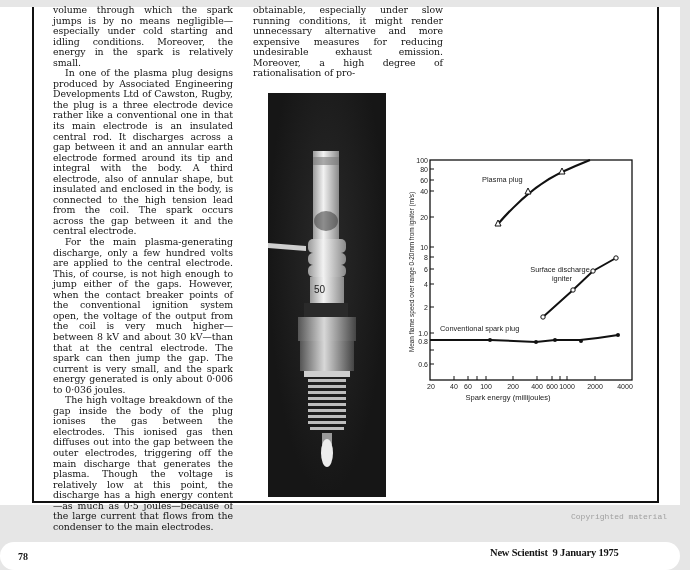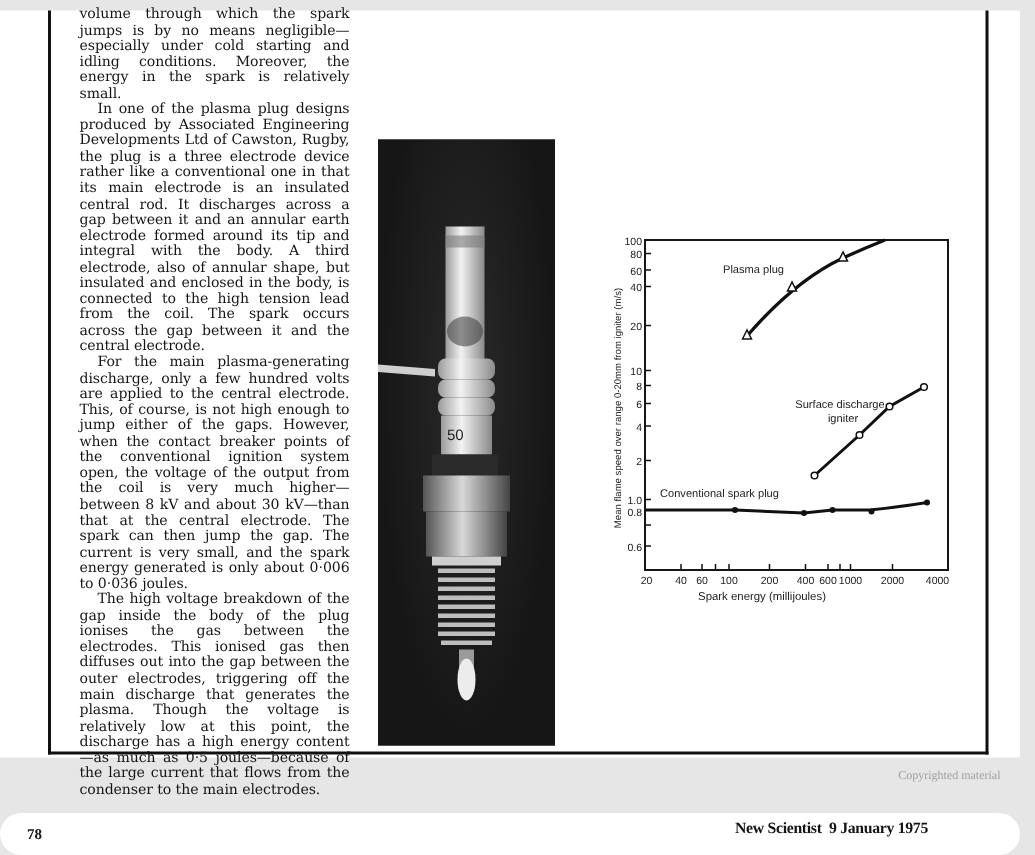--- a/index.html
+++ b/index.html
@@ -6,42 +6,45 @@
   body { width:690px; height:570px; background:#e6e6e6; position:relative; overflow:hidden; font-family:"DejaVu Serif", serif; color:#141414; }
   .page1 { position:absolute; left:0; top:7px; width:680px; height:498px; background:#ffffff; }
   .page2 { position:absolute; left:0; top:542px; width:680px; height:28px; background:#ffffff;border-radius:14px; }
   .box { position:absolute; left:32px; top:0px; width:623px; height:494px; border-left:2px solid #111; border-right:2px solid #111; border-bottom:2px solid #111; }
   .col { position:absolute; font-size:9.4px; line-height:10.55px; text-align:justify; letter-spacing:-0.05px; }
   .col p { margin:0; }
   .col p.ind { text-indent:12px; }
   .col1 { left:53px; top:-2px; width:180px; }
   .col2 { left:253px; top:-2px; width:190px; }
   .col3 { left:454px; top:-2px; width:178px; }
-  .photo { position:absolute; left:252px; top:86px; width:118px; height:404px; background:#1a1a1a; overflow:hidden;
+  .photo { position:absolute; left:268px; top:86px; width:118px; height:404px; background:#1a1a1a; overflow:hidden;
     background-image: radial-gradient(ellipse at 50% 40%, #2a2a2a 0%, #161616 70%); }
   .graph { position:absolute; left:400px; top:145px; width:245px; height:260px; }
   .caption { position:absolute; left:455px; top:421px; width:176px; font-style:italic; font-size:9.2px; line-height:10.6px; }
-  .copyright { position:absolute; right:13px; top:505px; font-family:Liberation Serif, serif; font-size:8px; color:#a0a0a0; }
+  .copyright { position:absolute; right:13px; top:505px; font-family:Liberation Mono, monospace; font-size:8px; color:#a0a0a0; }
   .footer-page { position:absolute; left:18px; top:9px; font-size:10px; font-weight:bold; font-family:"Liberation Serif", serif; }
   .footer-mag { position:absolute; left:490px; top:5px; font-size:10.5px; font-weight:bold; font-family:"Liberation Serif", serif; letter-spacing:-0.2px; }
   svg text { font-family:"Liberation Sans", sans-serif; }
 </style>
 </head>
 <body>
 
 <div class="page1">
   <div class="box"></div>
 
   <div class="col col1">
     <p>volume through which the spark jumps is by no means negligible—especially under cold starting and idling conditions. Moreover, the energy in the spark is relatively small.</p>
     <p class="ind">In one of the plasma plug designs produced by Associated Engineering Developments Ltd of Cawston, Rugby, the plug is a three electrode device rather like a conventional one in that its main electrode is an insulated central rod. It discharges across a gap between it and an annular earth electrode formed around its tip and integral with the body. A third electrode, also of annular shape, but insulated and enclosed in the body, is connected to the high tension lead from the coil. The spark occurs across the gap between it and the central electrode.</p>
     <p class="ind">For the main plasma-generating discharge, only a few hundred volts are applied to the central electrode. This, of course, is not high enough to jump either of the gaps. However, when the contact breaker points of the conventional ignition system open, the voltage of the output from the coil is very much higher—between 8 kV and about 30 kV—than that at the central electrode. The spark can then jump the gap. The current is very small, and the spark energy generated is only about 0·006 to 0·036 joules.</p>
     <p class="ind">The high voltage breakdown of the gap inside the body of the plug ionises the gas between the electrodes. This ionised gas then diffuses out into the gap between the outer electrodes, triggering off the main discharge that generates the plasma. Though the voltage is relatively low at this point, the discharge has a high energy content—as much as 0·5 joules—because of the large current that flows from the condenser to the main electrodes.</p>
   </div>
 
+  <div class="col col2">
+    <p>obtainable, especially under slow running conditions, it might render unnecessary alternative and more expensive measures for reducing undesirable exhaust emission. Moreover, a high degree of rationalisation of pro-</p>
+  </div>
 
 
   <div class="photo">
     <svg width="118" height="404" viewBox="0 0 118 404">
       <defs>
         <linearGradient id="ins" x1="0" x2="1">
           <stop offset="0" stop-color="#9a9a9a"></stop>
             <stop offset="0.4" stop-color="#f2f2f2"></stop>
             <stop offset="1" stop-color="#8a8a8a"></stop>
         </linearGradient>

